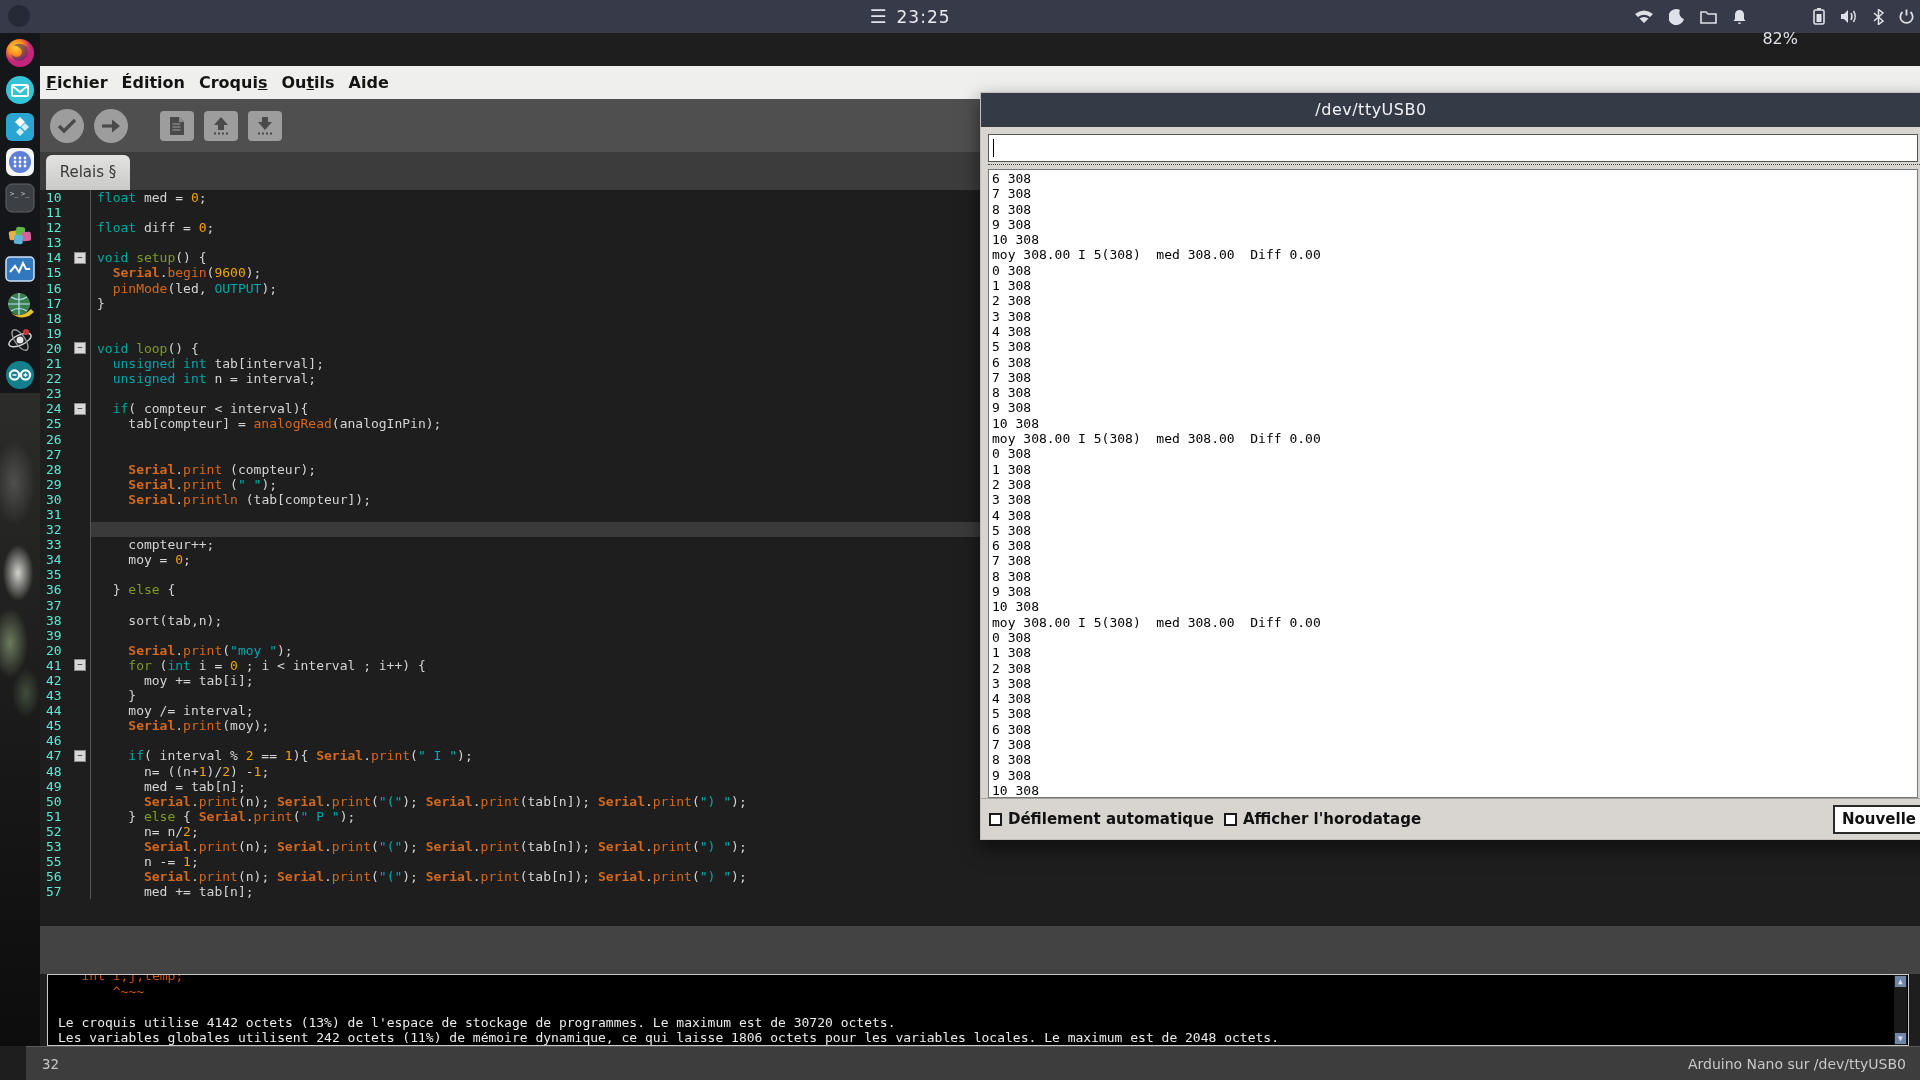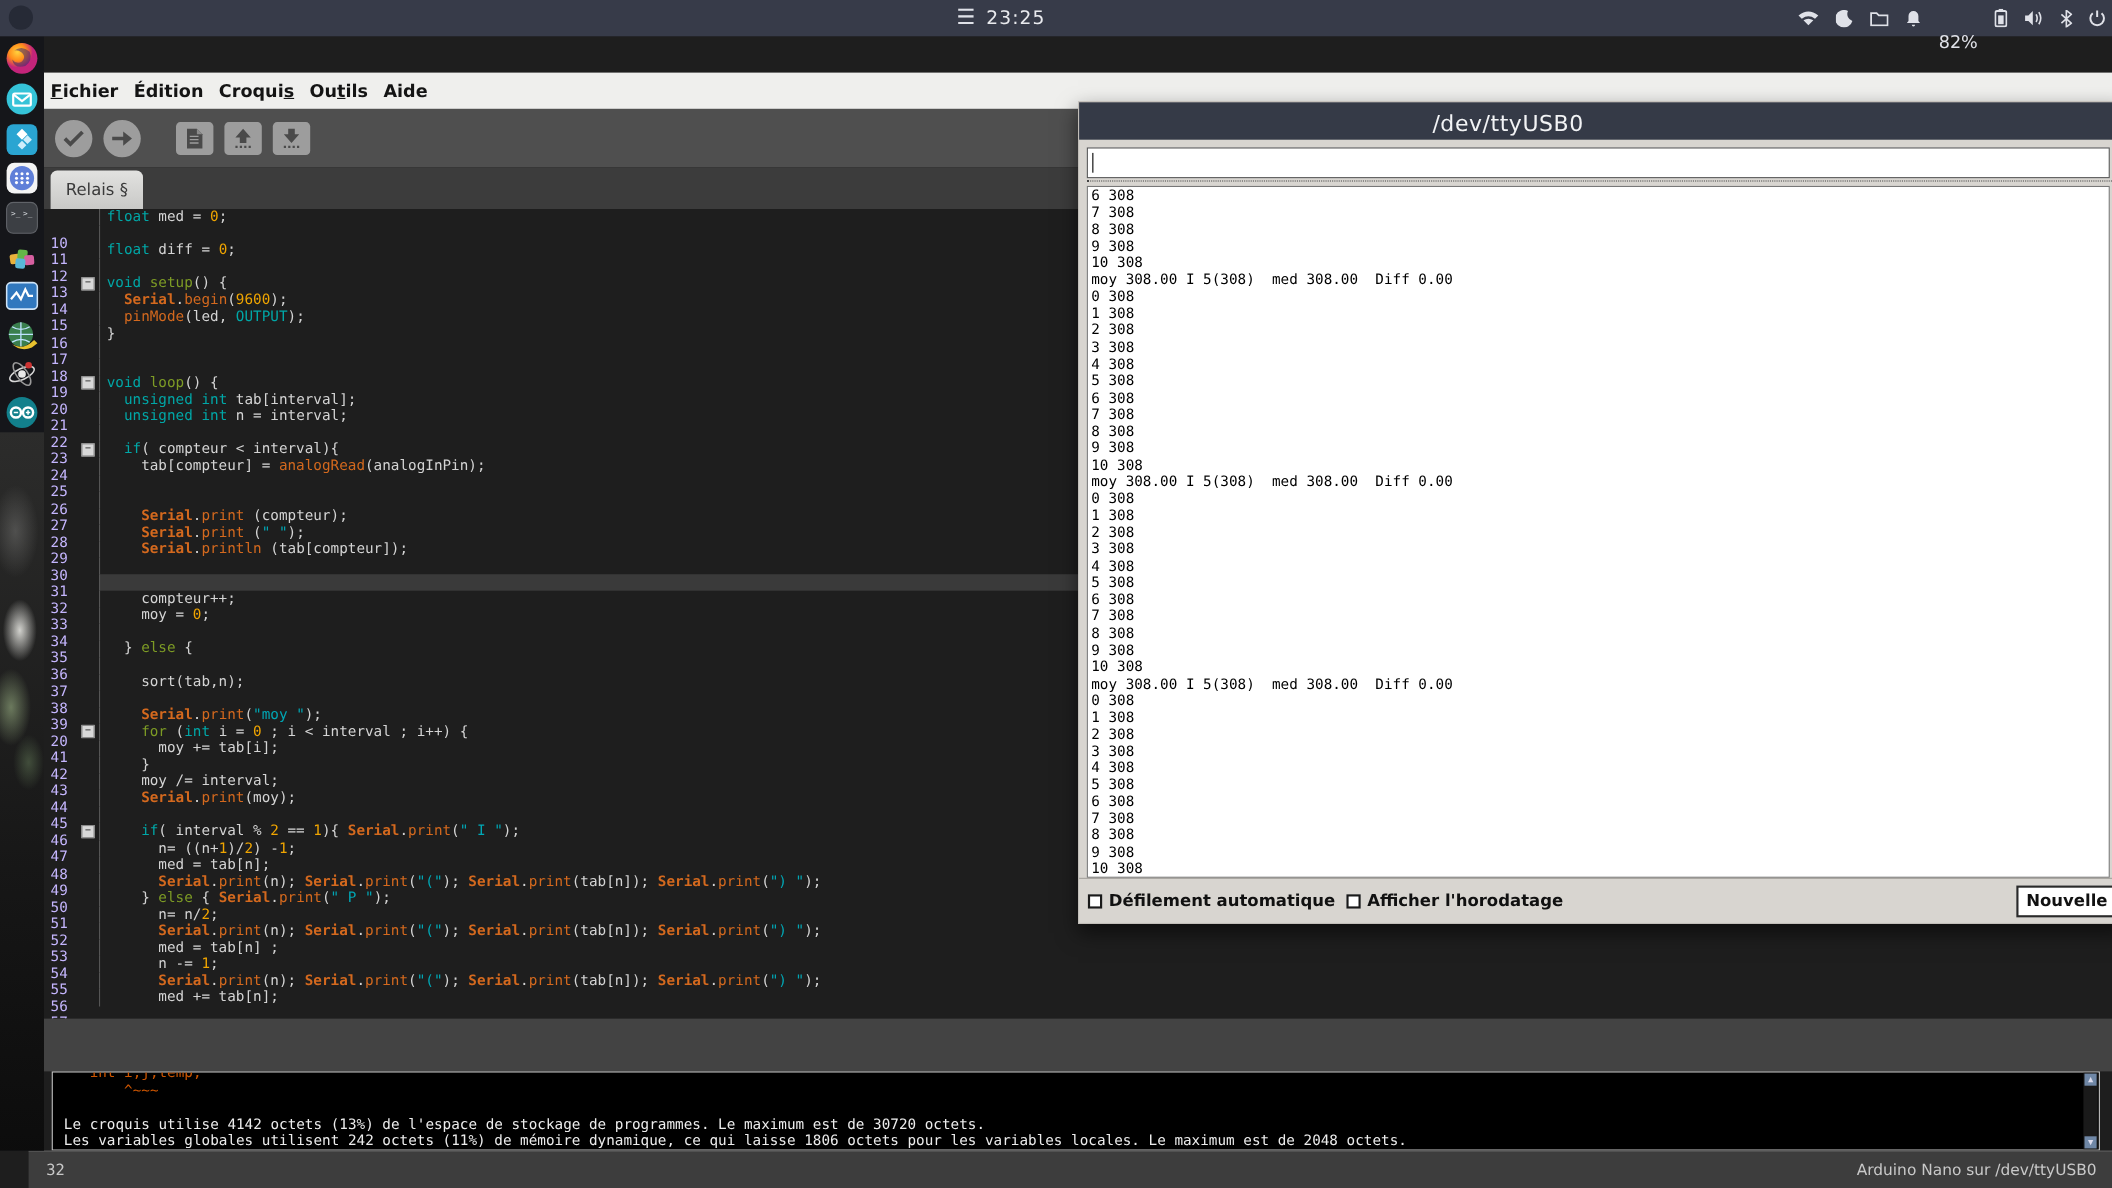--- a/index.html
+++ b/index.html
@@ -54,21 +54,21 @@
 
   #tabbar{left:40px;top:152px;width:1880px;height:38px;background:#3c3c3c;z-index:5;}
   #tab-relais{position:absolute;left:6px;top:3px;width:84px;height:35px;
       background:linear-gradient(#e2e2e0,#c9c9c7);border-radius:6px 6px 0 0;
       color:#3a3a3a;font-size:15px;text-align:center;line-height:35px;}
 
   
   #editor{left:40px;top:190px;width:1880px;height:736px;background:#1e1e1e;overflow:hidden;z-index:1;
           font-family:"DejaVu Sans Mono",monospace;font-size:13px;line-height:15.1px;}
   .ed-line{display:flex;height:15.1px;white-space:pre;}
-  .ed-line .gut{width:28px;padding-left:6px;color:#c4b5fd;flex:none;margin-top:24px;}
+  .ed-line .gut{width:28px;padding-left:6px;color:#5eead4;flex:none;}
   .ed-line .foldslot{width:16px;flex:none;display:flex;align-items:center;}
   .ed-line .foldbox{width:10px;height:10px;background:#d8d8d8;border:1px solid #8a8a8a;
        color:#222;font-size:9px;line-height:9px;text-align:center;}
   .ed-line .code{flex:1;border-left:1px solid #555;padding-left:6px;color:#d4d4d4;}
   .ed-line.current .code{background:#3a3a3a;}
   .c-k{color:#00a7a7;} .c-g{color:#7d9b25;} .c-f{color:#d4691e;}
   .c-S{color:#d4691e;font-weight:bold;} .c-s{color:#00a7b5;} .c-n{color:#f0a500;} .c-p{color:#d4d4d4;}
 
   
   #console-strip{left:40px;top:926px;width:1880px;height:48px;background:#434343;z-index:1;}
@@ -85,21 +85,21 @@
   #statusbar{left:26px;top:1046px;width:1894px;height:34px;background:#3d3d3d;border-top:1px solid #5a5a5a;
      box-sizing:border-box;z-index:2;display:flex;align-items:center;justify-content:space-between;
      padding:0 14px 0 16px;color:#c8c8c8;font-size:14px;}
   #status-line{font-family:"DejaVu Sans Mono",monospace;}
 
   
   #serial{left:980px;top:92px;width:952px;height:748px;z-index:50;background:#d8d5d0;
           border:1px solid #c2beb9;box-sizing:border-box;box-shadow:0 8px 18px rgba(0,0,0,.55);}
   #sm-titlebar{position:absolute;left:0;top:0;width:100%;height:34px;background:#353a47;}
   #sm-title{position:absolute;left:390px;top:7px;transform:translateX(-50%);
-            color:#f2f3f5;font-size:20px;letter-spacing:.5px;}
+            color:#f2f3f5;font-size:16px;letter-spacing:.5px;}
   #sm-input{position:absolute;left:7px;top:41px;width:930px;height:28px;background:#fff;
             border:1px solid #555;box-sizing:border-box;}
   #sm-input .caret{position:absolute;left:4px;top:4px;width:1px;height:18px;background:#000;}
   #sm-input .focus-dots{position:absolute;left:-1px;bottom:-4px;width:932px;border-bottom:1px dotted #444;}
   #sm-output{position:absolute;left:7px;top:76px;width:930px;height:629px;background:#fff;
              border:1px solid #777;box-sizing:border-box;overflow:hidden;
              font-family:"DejaVu Sans Mono",monospace;font-size:13px;line-height:15.3px;color:#000;
              padding:1px 0 0 3px;white-space:pre;}
   #sm-bottom{position:absolute;left:0;bottom:0;width:100%;height:41px;border-top:1px solid #a6a29d;
              display:flex;align-items:center;padding-left:8px;box-sizing:border-box;}
@@ -254,21 +254,20 @@
       <div class="ed-line"><span class="gut">44</span><span class="foldslot"></span><span class="code"><span class="c-p">    moy /= interval;</span></span></div>
       <div class="ed-line"><span class="gut">45</span><span class="foldslot"></span><span class="code"><span class="c-p">    </span><span class="c-S">Serial</span><span class="c-p">.</span><span class="c-f">print</span><span class="c-p">(moy);</span></span></div>
       <div class="ed-line"><span class="gut">46</span><span class="foldslot"></span><span class="code"></span></div>
       <div class="ed-line"><span class="gut">47</span><span class="foldslot"><span class="foldbox">−</span></span><span class="code"><span class="c-p">    </span><span class="c-k">if</span><span class="c-p">( interval % </span><span class="c-n">2</span><span class="c-p"> == </span><span class="c-n">1</span><span class="c-p">){ </span><span class="c-S">Serial</span><span class="c-p">.</span><span class="c-f">print</span><span class="c-p">(</span><span class="c-s">" I "</span><span class="c-p">);</span></span></div>
       <div class="ed-line"><span class="gut">48</span><span class="foldslot"></span><span class="code"><span class="c-p">      n= ((n+</span><span class="c-n">1</span><span class="c-p">)/</span><span class="c-n">2</span><span class="c-p">) -</span><span class="c-n">1</span><span class="c-p">;</span></span></div>
       <div class="ed-line"><span class="gut">49</span><span class="foldslot"></span><span class="code"><span class="c-p">      med = tab[n];</span></span></div>
       <div class="ed-line"><span class="gut">50</span><span class="foldslot"></span><span class="code"><span class="c-p">      </span><span class="c-S">Serial</span><span class="c-p">.</span><span class="c-f">print</span><span class="c-p">(n); </span><span class="c-S">Serial</span><span class="c-p">.</span><span class="c-f">print</span><span class="c-p">(</span><span class="c-s">"("</span><span class="c-p">); </span><span class="c-S">Serial</span><span class="c-p">.</span><span class="c-f">print</span><span class="c-p">(tab[n]); </span><span class="c-S">Serial</span><span class="c-p">.</span><span class="c-f">print</span><span class="c-p">(</span><span class="c-s">") "</span><span class="c-p">);</span></span></div>
       <div class="ed-line"><span class="gut">51</span><span class="foldslot"></span><span class="code"><span class="c-p">    } </span><span class="c-g">else</span><span class="c-p"> { </span><span class="c-S">Serial</span><span class="c-p">.</span><span class="c-f">print</span><span class="c-p">(</span><span class="c-s">" P "</span><span class="c-p">);</span></span></div>
       <div class="ed-line"><span class="gut">52</span><span class="foldslot"></span><span class="code"><span class="c-p">      n= n/</span><span class="c-n">2</span><span class="c-p">;</span></span></div>
       <div class="ed-line"><span class="gut">53</span><span class="foldslot"></span><span class="code"><span class="c-p">      </span><span class="c-S">Serial</span><span class="c-p">.</span><span class="c-f">print</span><span class="c-p">(n); </span><span class="c-S">Serial</span><span class="c-p">.</span><span class="c-f">print</span><span class="c-p">(</span><span class="c-s">"("</span><span class="c-p">); </span><span class="c-S">Serial</span><span class="c-p">.</span><span class="c-f">print</span><span class="c-p">(tab[n]); </span><span class="c-S">Serial</span><span class="c-p">.</span><span class="c-f">print</span><span class="c-p">(</span><span class="c-s">") "</span><span class="c-p">);</span></span></div>
-      <div class="ed-line"><span class="gut">54</span><span class="foldslot"></span><span class="code"><span class="c-p">      med = tab[n] ;</span></span></div>
       <div class="ed-line"><span class="gut">55</span><span class="foldslot"></span><span class="code"><span class="c-p">      n -= </span><span class="c-n">1</span><span class="c-p">;</span></span></div>
       <div class="ed-line"><span class="gut">56</span><span class="foldslot"></span><span class="code"><span class="c-p">      </span><span class="c-S">Serial</span><span class="c-p">.</span><span class="c-f">print</span><span class="c-p">(n); </span><span class="c-S">Serial</span><span class="c-p">.</span><span class="c-f">print</span><span class="c-p">(</span><span class="c-s">"("</span><span class="c-p">); </span><span class="c-S">Serial</span><span class="c-p">.</span><span class="c-f">print</span><span class="c-p">(tab[n]); </span><span class="c-S">Serial</span><span class="c-p">.</span><span class="c-f">print</span><span class="c-p">(</span><span class="c-s">") "</span><span class="c-p">);</span></span></div>
       <div class="ed-line"><span class="gut">57</span><span class="foldslot"></span><span class="code"><span class="c-p">      med += tab[n];</span></span></div>
     </div>
 
   <div id="console-strip" class="abs"></div>
   <div id="console" class="abs">
     <div class="inner"><div class="con-warn">   int i,j,temp;</div><div class="con-warn">       ^~~~</div><div class="con-out">&nbsp;</div><div class="con-out">Le croquis utilise 4142 octets (13%) de l'espace de stockage de programmes. Le maximum est de 30720 octets.</div><div class="con-out">Les variables globales utilisent 242 octets (11%) de mémoire dynamique, ce qui laisse 1806 octets pour les variables locales. Le maximum est de 2048 octets.</div></div>
     <div id="console-scroll">
       <div class="arr up">▲</div>

